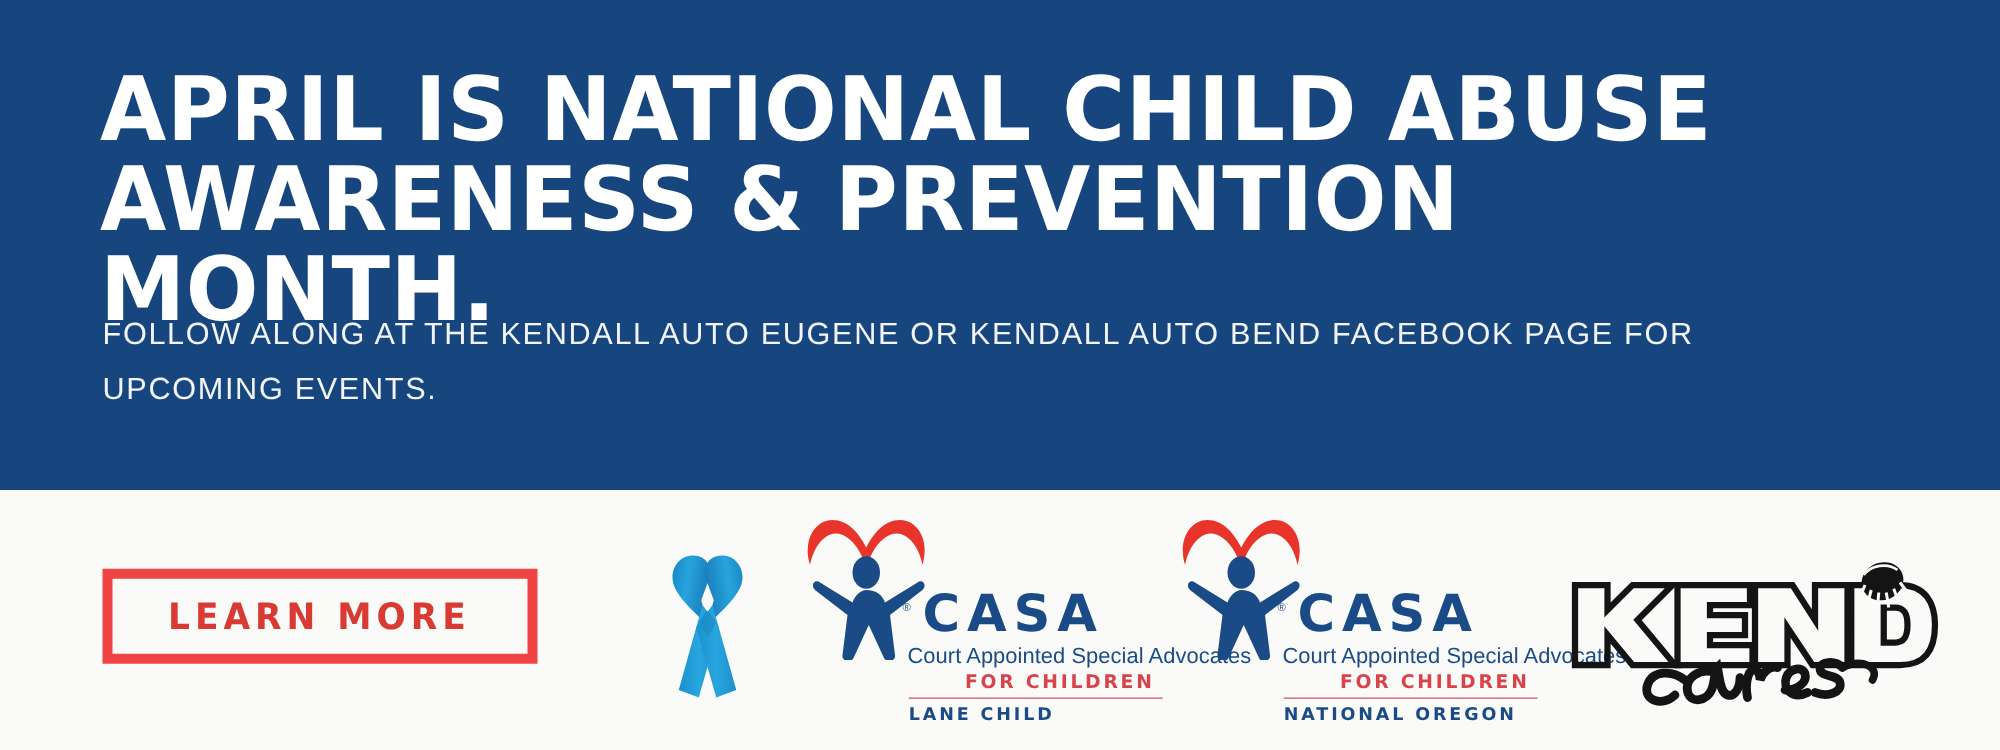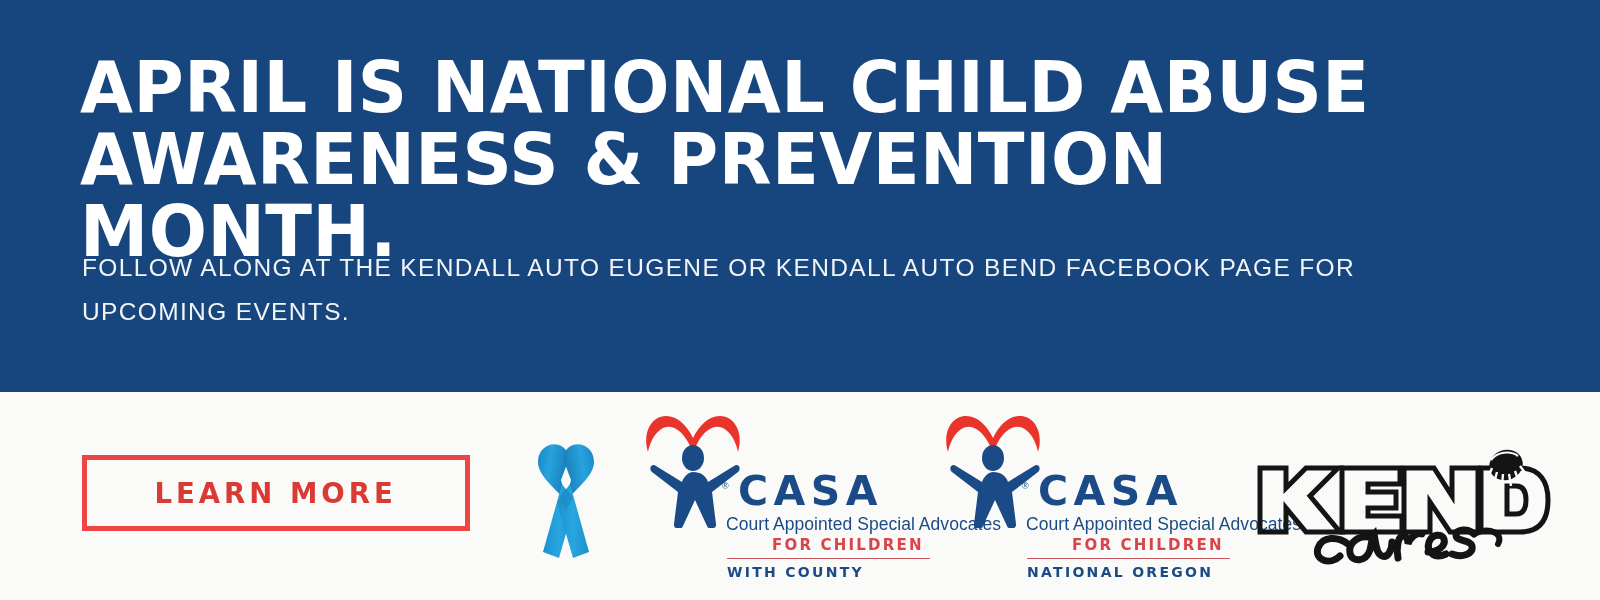--- a/index.html
+++ b/index.html
@@ -43,23 +43,23 @@
 
   
   .footer{
     position:absolute;left:0;top:392px;width:1600px;height:208px;
     background:#fafaf8;
   }
 
   
   .learn-more{
     position:absolute;left:82px;top:455px;
-    width:388px;height:76px;
+    width:348px;height:76px;
     box-sizing:border-box;
-    border:5px solid #ef4444;
+    border:8px solid #ef4444;
     background:transparent;
     display:flex;align-items:center;justify-content:center;
     cursor:pointer;
   }
   .learn-more-label{
     color:#d93a34;
     font-family:"DejaVu Sans","Liberation Sans",sans-serif;
     font-weight:700;
     font-size:29px;
     letter-spacing:4.2px;
@@ -189,21 +189,21 @@
                L78 116 C79 121 71 123 69 118 L57 92
                L45 118 C43 123 35 121 36 116 L40 84
                L14 64 C10 60 14 55 18 58 L44 74
                C46 68 51 64 55 64 Z" fill="#1b4b86"></path>
     </svg>
     <span class="casa-reg">®</span>
     <span class="casa-word">CASA</span>
     <span class="casa-tag">Court Appointed Special Advocates</span>
     <span class="casa-forchildren">FOR CHILDREN</span>
     <span class="casa-rule"></span>
-    <span class="casa-region">WITH COUNTY</span>
+    <span class="casa-region">LANE CHILD</span>
   </div>
 
   <div class="casa central">
     <svg class="casa-mark" viewBox="0 0 110 120">
       <path d="M10 44 C4 24 14 8 28 8 C40 8 49 18 55 30 C61 18 70 8 82 8 C96 8 106 24 100 44
                C99 39 96 28 88 22 C79 15 68 20 60 34 C58 38 56 42 55 45
                C54 42 52 38 50 34 C42 20 31 15 22 22 C14 28 11 39 10 44 Z" fill="#e8342a"></path>
       <ellipse cx="55" cy="50" rx="11" ry="13" fill="#1b4b86"></ellipse>
       <path d="M55 64
                C63 64 68 68 70 74

